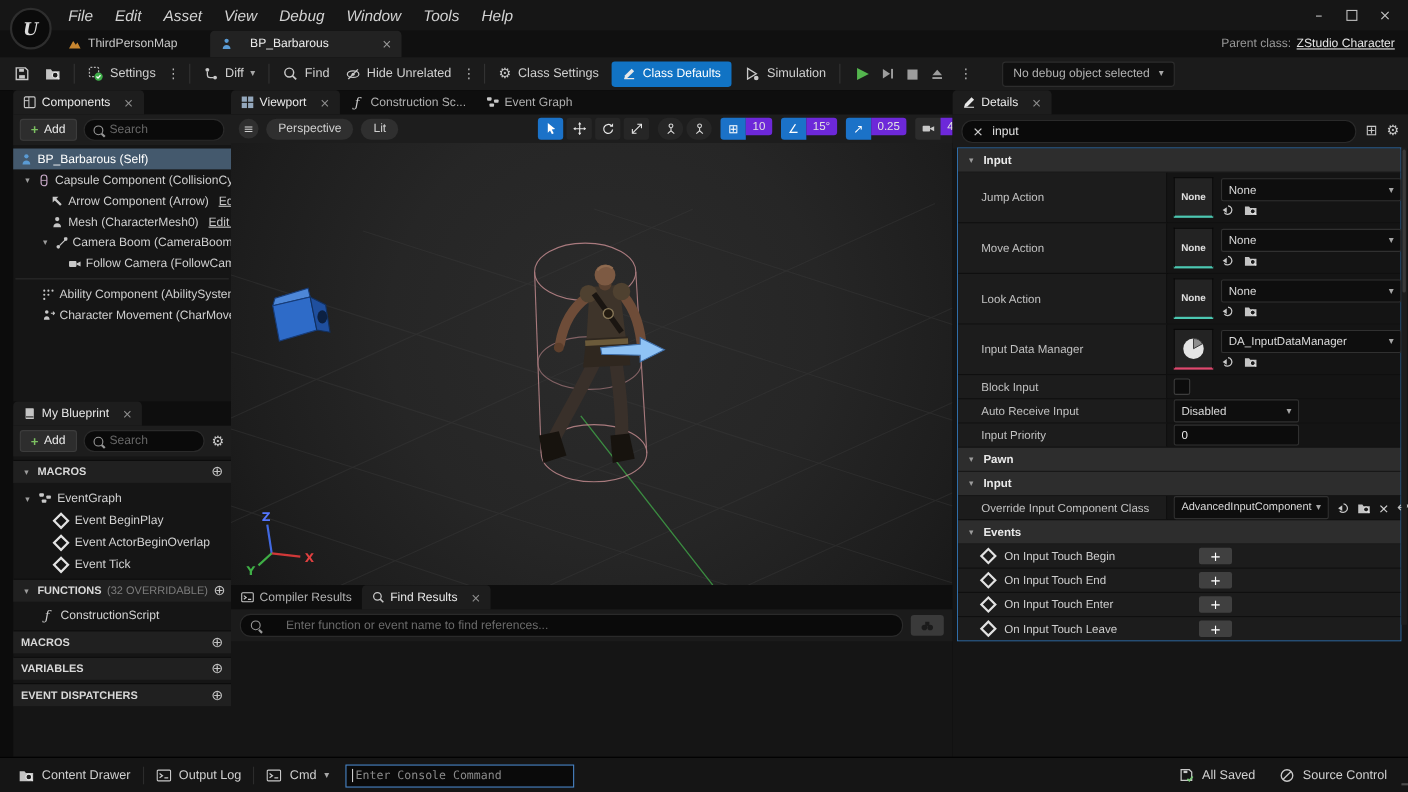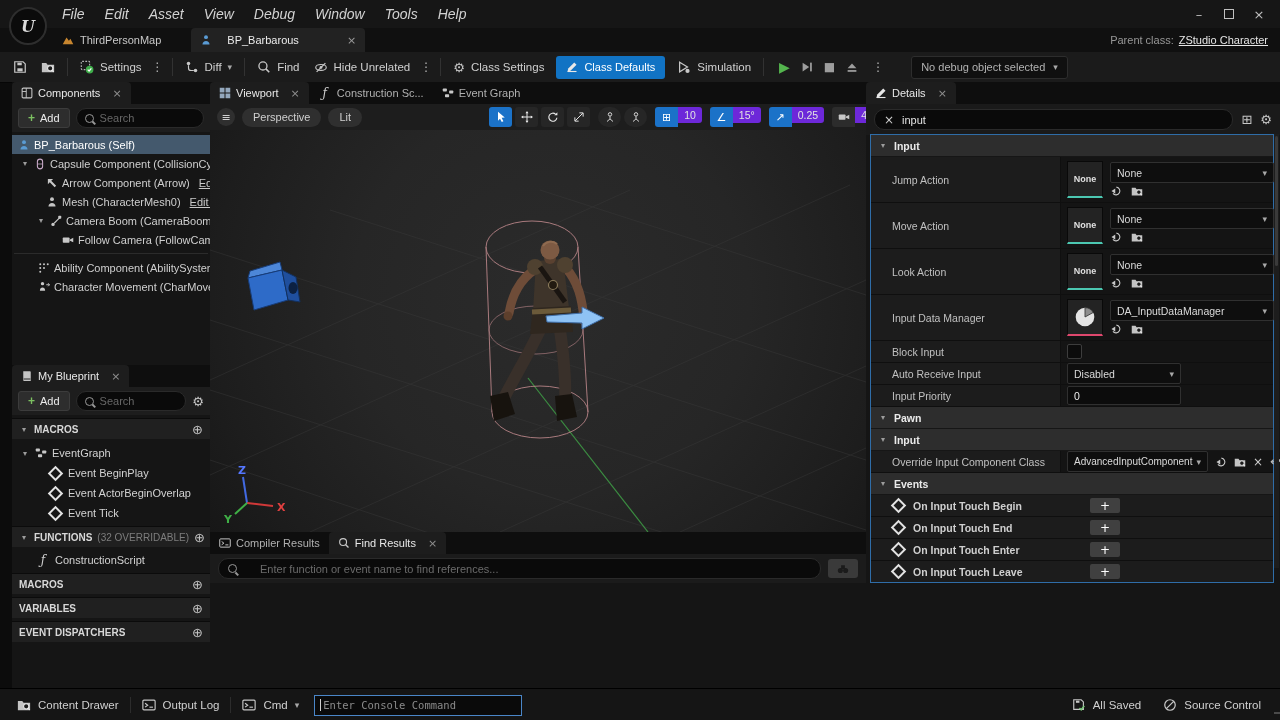--- a/index.html
+++ b/index.html
@@ -118,21 +118,21 @@
   .drop{height:19px;background:#0e0e0e;border:1px solid #303030;border-radius:2px;display:flex;align-items:center;
         gap:4px;padding:0 6px;color:#dadada;font-size:10.5px;}
   .drop .dchev{margin-left:auto;color:#a8a8a8;font-size:9px;}
   .w150{width:150px;} .w100{width:100px;} .w134{width:134px;font-size:10px;}
   .irow{display:flex;gap:9px;align-items:center;color:#cfcfcf;}
   .revert{margin-left:auto;margin-right:12px;color:#bdbdbd;font-size:13px;}
   .checkbox{width:13px;height:13px;background:#0c0c0c;border:1px solid #3d3d3d;border-radius:2px;}
   .numin{width:100px;height:17px;background:#0c0c0c;border:1px solid #303030;border-radius:2px;display:flex;
          align-items:center;padding:0 6px;color:#ececec;font-size:10.5px;}
   .erow{height:21px;display:flex;align-items:center;gap:7px;padding-left:20px;background:#1c1c1c;border-bottom:1px solid #0f0f0f;}
-  .erow .elbl{width:170px;color:#cfcfcf;font-size:10.5px;font-weight:bold;}
+  .erow .elbl{width:170px;color:#cfcfcf;font-size:10.5px;}
   .plusbtn{width:30px;height:15px;background:#404040;border-radius:2px;color:#fff;display:flex;align-items:center;
            justify-content:center;font-size:12px;line-height:1;}
   .xg{color:#cfcfcf;font-size:12px;}
   .dscroll{position:absolute;right:1px;top:52px;width:5px;height:434px;background:#1d1d1d;}
   .dscroll::after{content:"";position:absolute;left:1px;top:2px;width:3px;height:130px;background:#3a3a3a;border-radius:2px;}
 
   
   .statusbar{position:absolute;left:0;top:688px;width:1280px;height:32px;background:#151515;border-top:1px solid #000;
              display:flex;align-items:center;padding:0 6px;}
   .sbtn{display:flex;align-items:center;gap:7px;padding:0 11px;height:32px;color:#d0d0d0;font-size:11.5px;}

